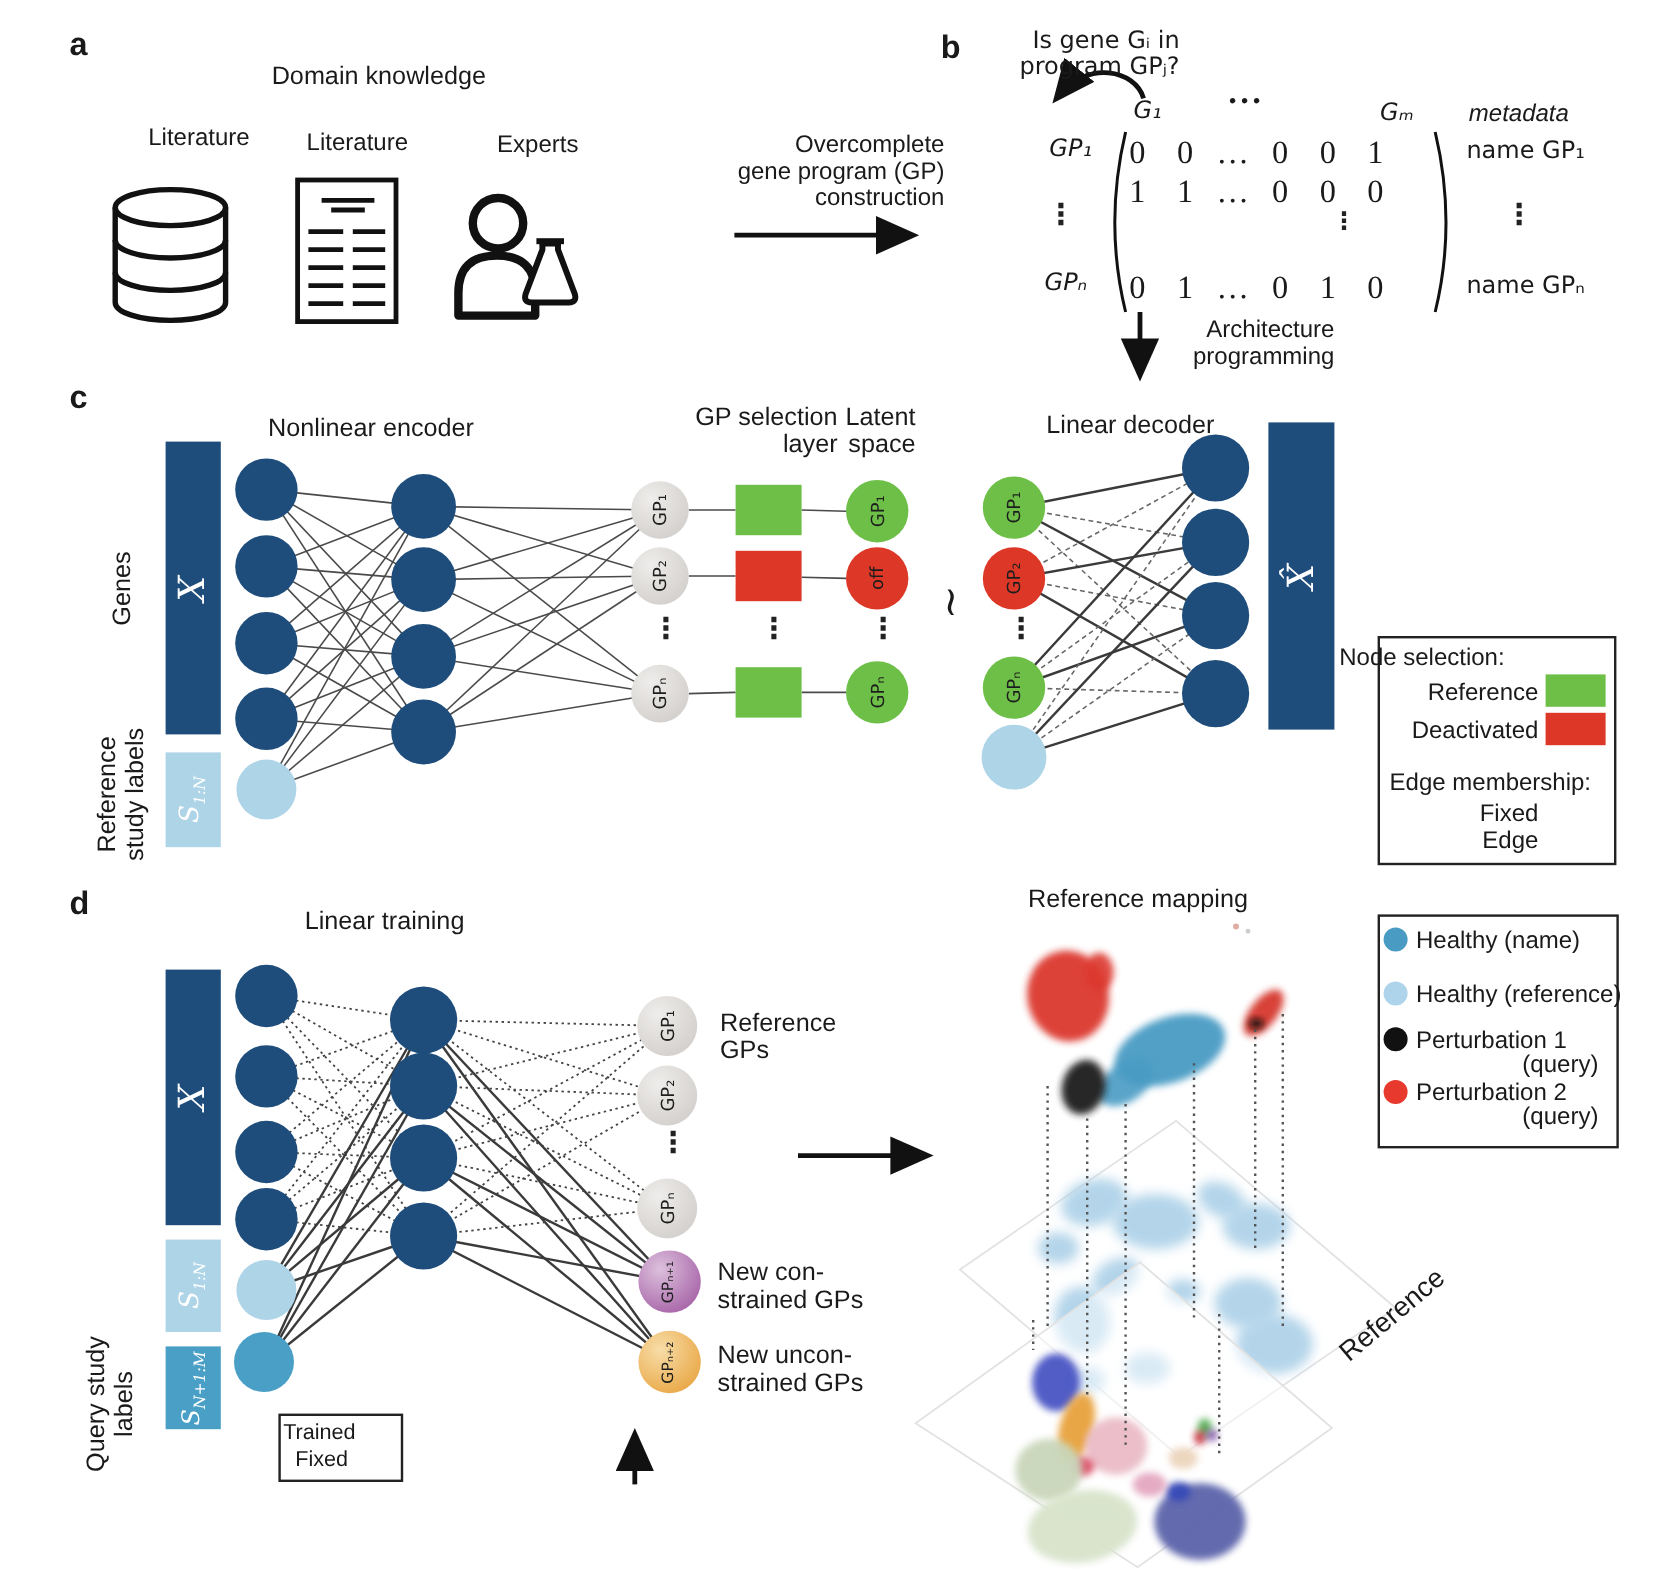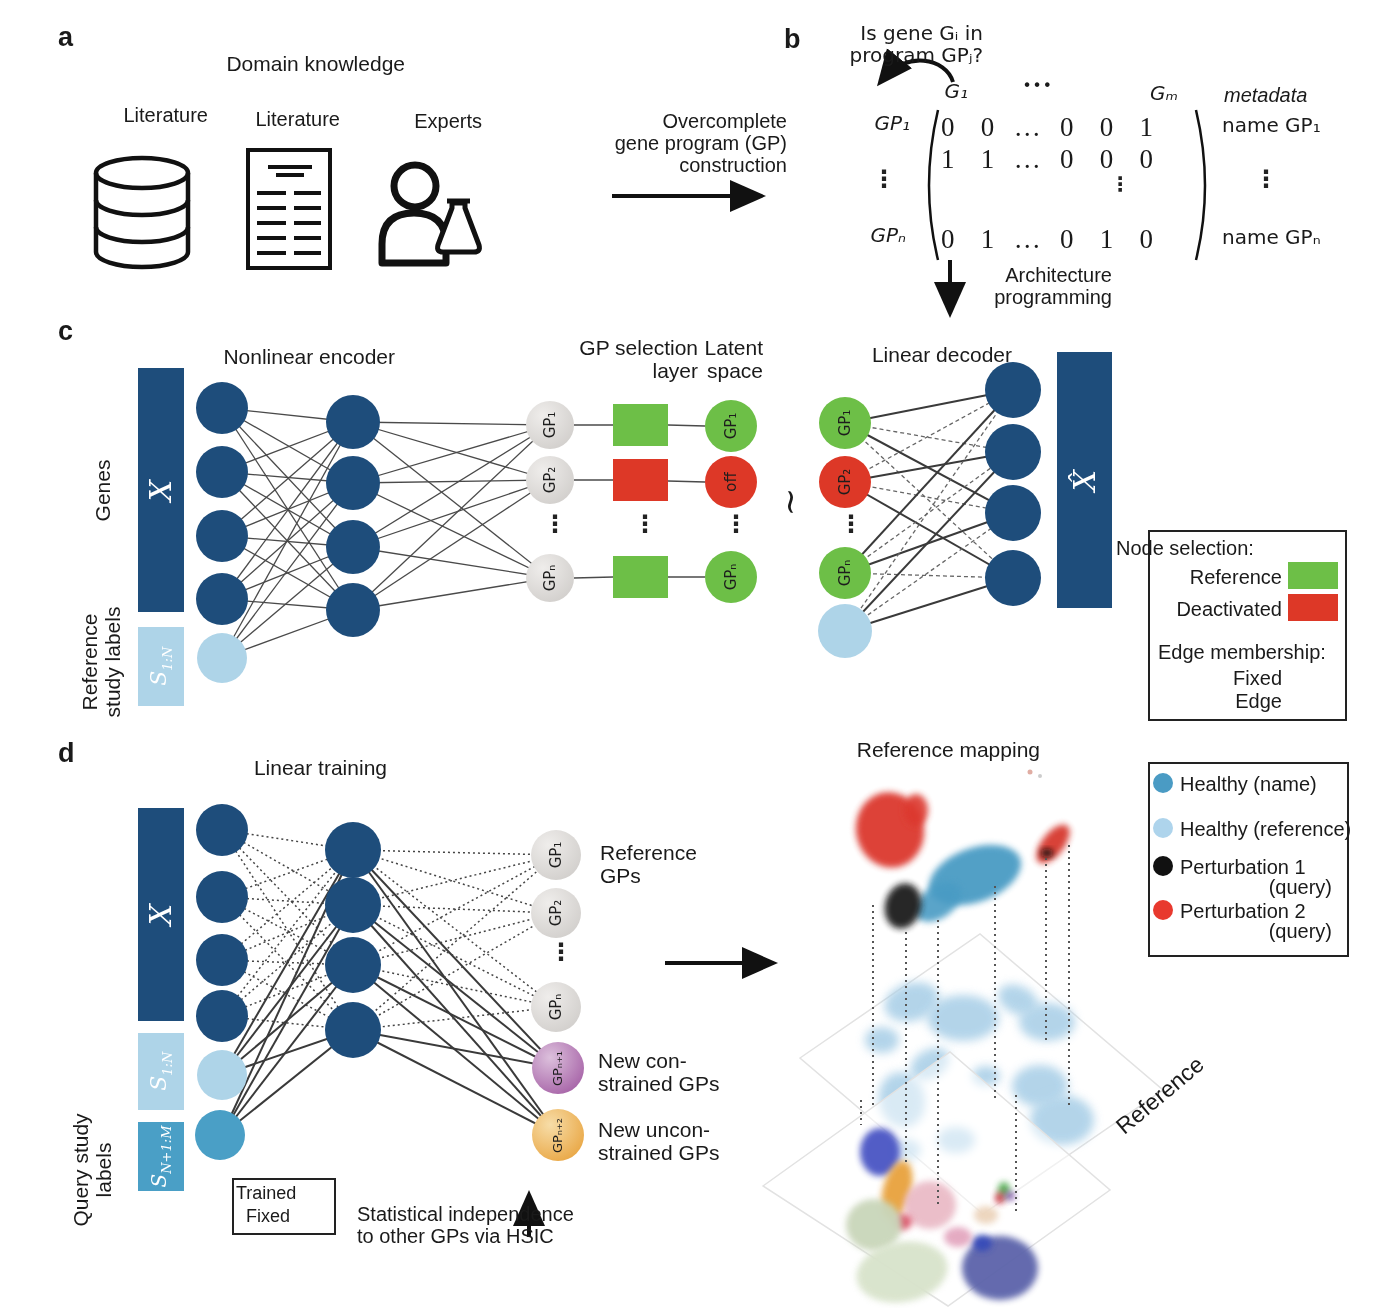--- a/index.html
+++ b/index.html
@@ -476,24 +476,20 @@
 </div>
 <div class="abs title" style="left:598px;top:1118px">
   <div>New uncon-</div>
   <div>strained GPs</div>
 </div>
 
 <div class="box" style="left:232px;top:1178px;width:100px;height:53px;border-width:2px"></div>
 <div class="abs sm rt" style="left:236px;top:1183px;width:54px">Trained</div>
 <div class="abs sm rt" style="left:236px;top:1206px;width:54px">Fixed</div>
 
-<div class="abs lab" style="left:357px;top:1203px">
-  <div>Statistical independence</div>
-  <div>to other GPs via HSIC</div>
-</div>
 
 <div class="abs title ctr" style="left:845px;top:738px;width:195px">Reference mapping</div>
 
 <div class="box" style="left:1148px;top:762px;width:197px;height:191px"></div>
 <svg class="abs" style="left:1148px;top:762px;z-index:3" width="40" height="191">
   <circle cx="15" cy="21" r="10" fill="#4a9bc4"></circle>
   <circle cx="15" cy="66" r="10" fill="#aed4ec"></circle>
   <circle cx="15" cy="104" r="10" fill="#111111"></circle>
   <circle cx="15" cy="148" r="10" fill="#e8392e"></circle>
 </svg>

